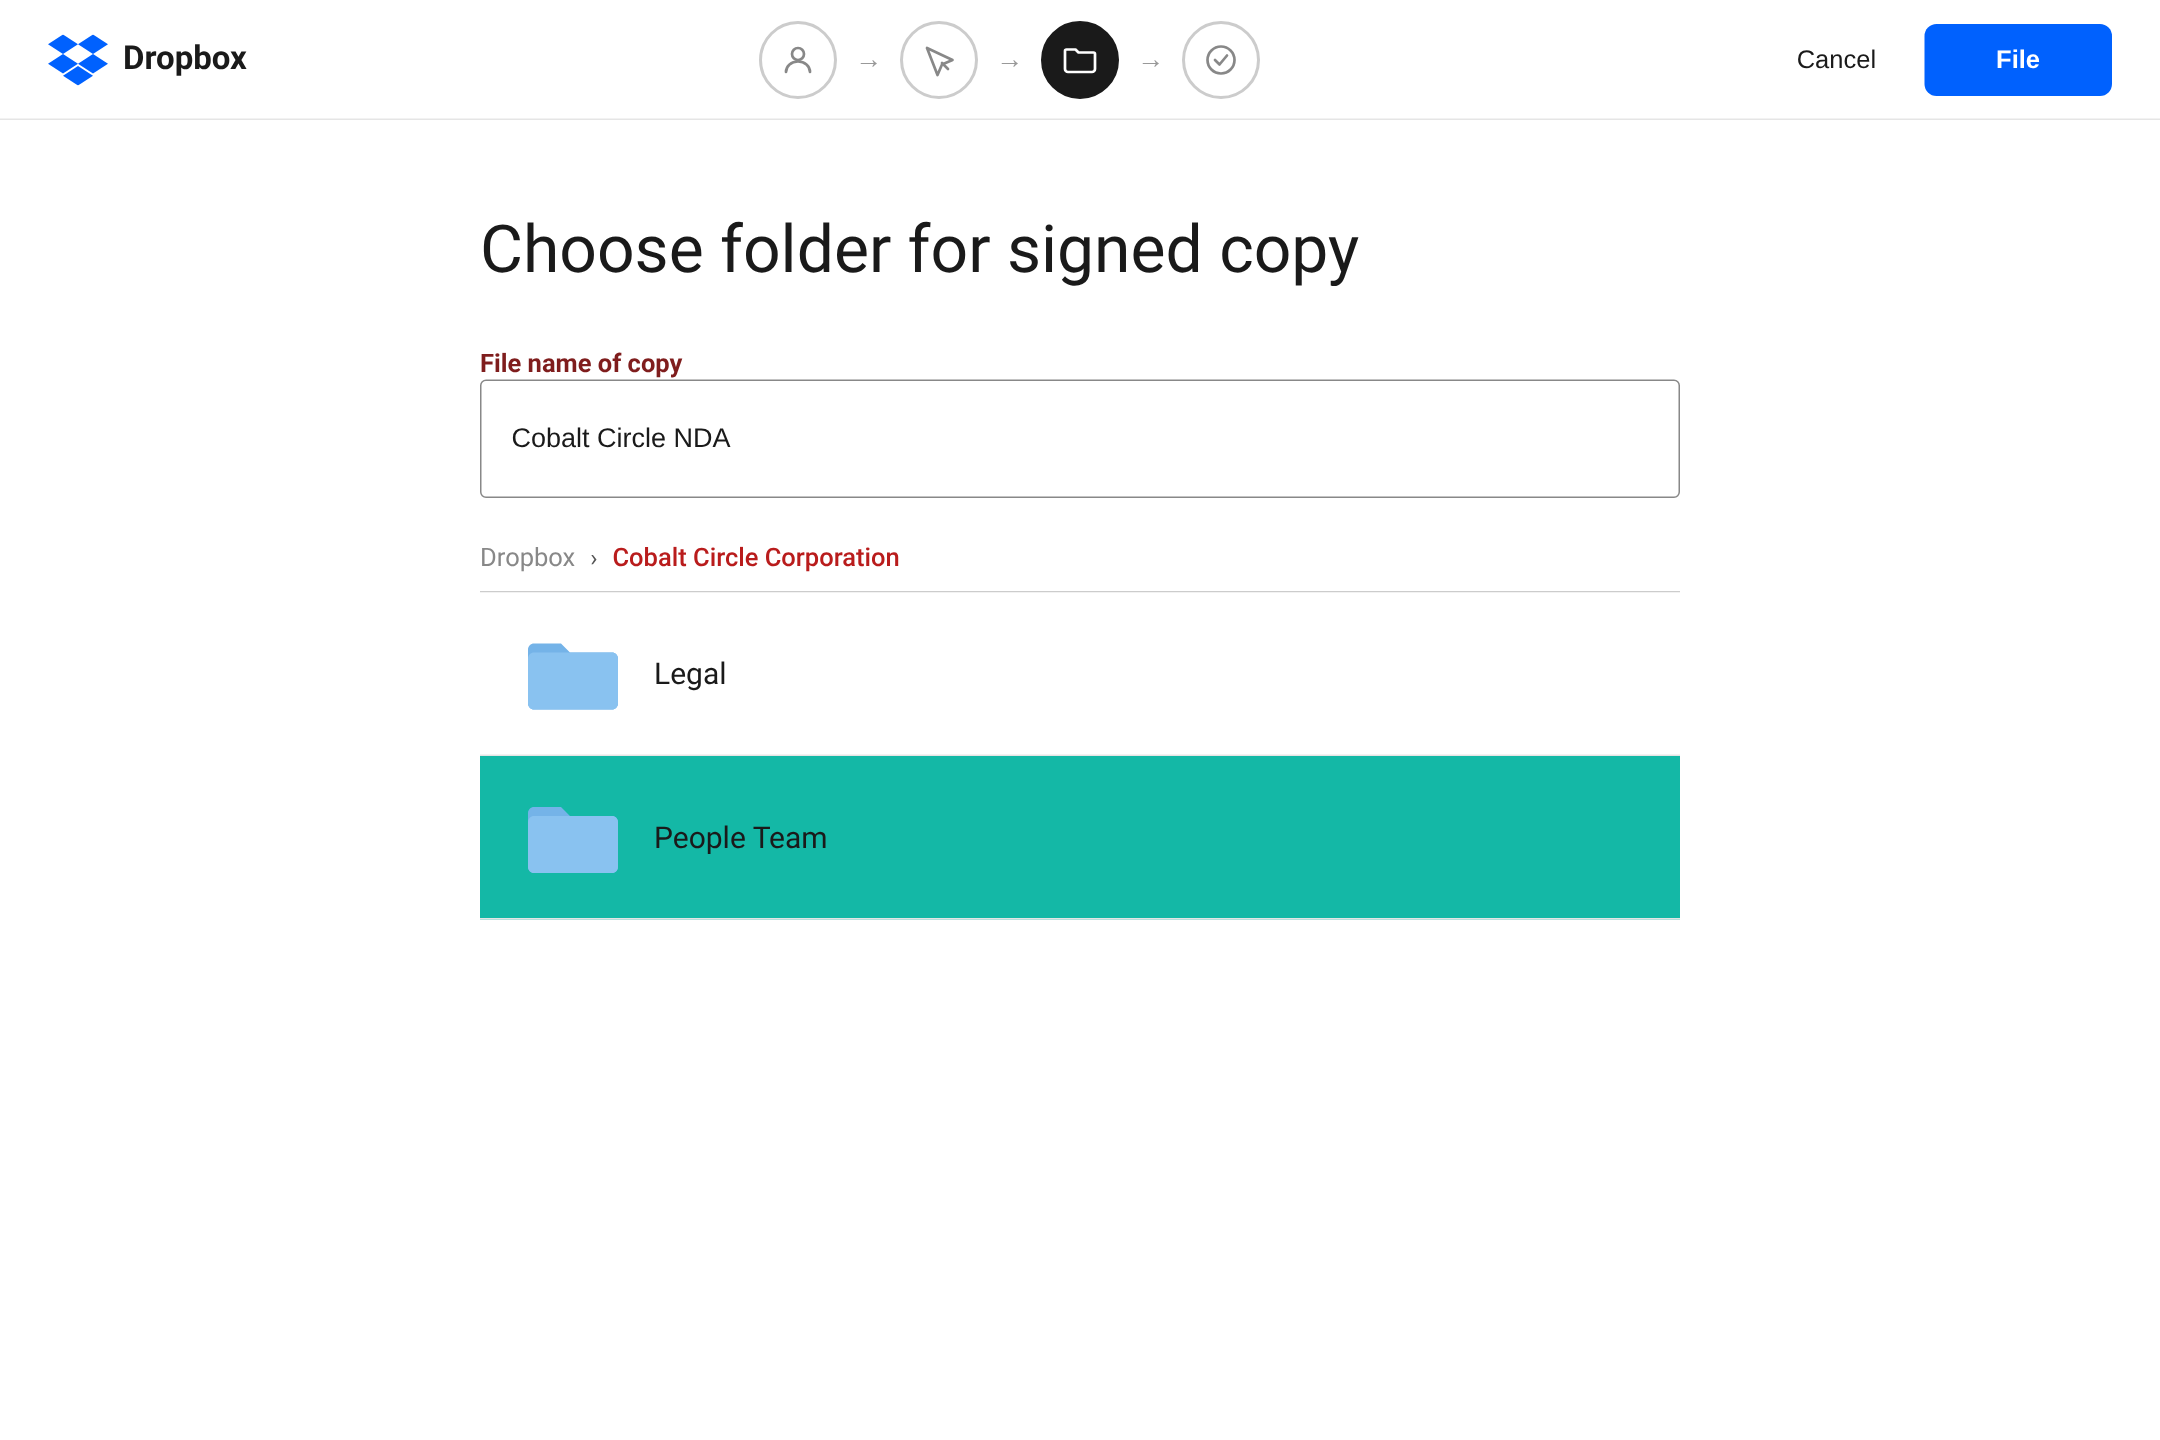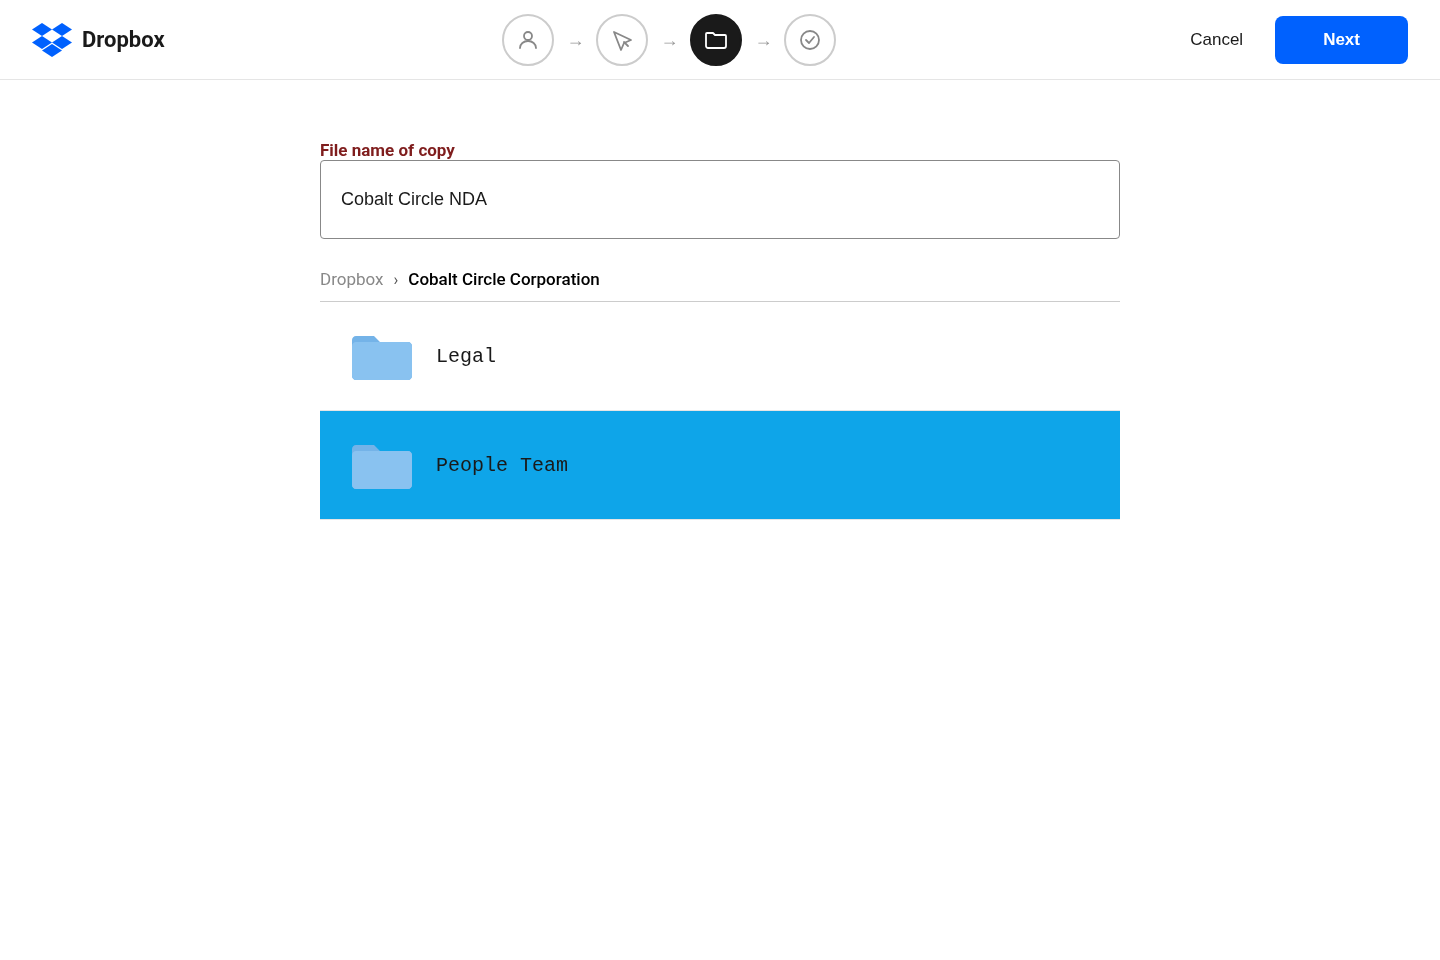--- a/index.html
+++ b/index.html
@@ -157,21 +157,21 @@
       color: #888;
     }
 
     .breadcrumb-arrow {
       color: #555;
       font-size: 16px;
     }
 
     .breadcrumb-current {
       font-size: 17px;
-      color: #000000;
+      color: #b91c1c;
       font-weight: 500;
     }
 
     
     .divider {
       border: none;
       border-top: 1px solid #ccc;
       margin-bottom: 0;
     }
 
@@ -184,33 +184,32 @@
       display: flex;
       align-items: center;
       gap: 24px;
       padding: 28px 32px;
       border-bottom: 1px solid #e5e5e5;
       cursor: pointer;
       background: #fff;
     }
 
     .folder-item.selected {
-      background: #0ea5e9;
+      background: #14b8a6;
     }
 
     .folder-icon {
       width: 60px;
       height: 52px;
       flex-shrink: 0;
     }
 
     .folder-name {
       font-size: 20px;
       color: #1a1a1a;
-      font-family: Liberation Mono, monospace;
     }
   </style>
 </head>
 <body>
 
 <header class="header">
 
   <div class="logo-area">
     <svg class="dropbox-logo" viewBox="0 0 40 34" fill="none" xmlns="http://www.w3.org/2000/svg">
       <path d="M10 0L0 6.5L10 13L20 6.5L10 0Z" fill="#0061FE"></path>
@@ -253,25 +252,26 @@
     <div class="step-icon">
       <svg viewBox="0 0 24 24" fill="none" stroke="currentColor" stroke-width="1.8" stroke-linecap="round" stroke-linejoin="round">
         <circle cx="12" cy="12" r="9"></circle>
         <path d="M8 12l3 3 5-6"></path>
       </svg>
     </div>
   </div>
 
   <div class="header-actions">
     <button class="cancel-button">Cancel</button>
-    <button class="next-button">Next</button>
+    <button class="next-button">File</button>
   </div>
 </header>
 
 <main class="main">
+  <h1 class="page-title">Choose folder for signed copy</h1>
 
   <label class="field-label">File name of copy</label>
   <input class="file-name-input" type="text" value="Cobalt Circle NDA" style="">
 
   
   <div class="breadcrumb">
     <span class="breadcrumb-dropbox">Dropbox</span>
     <span class="breadcrumb-arrow">›</span>
     <span class="breadcrumb-current">Cobalt Circle Corporation</span>
   </div>

